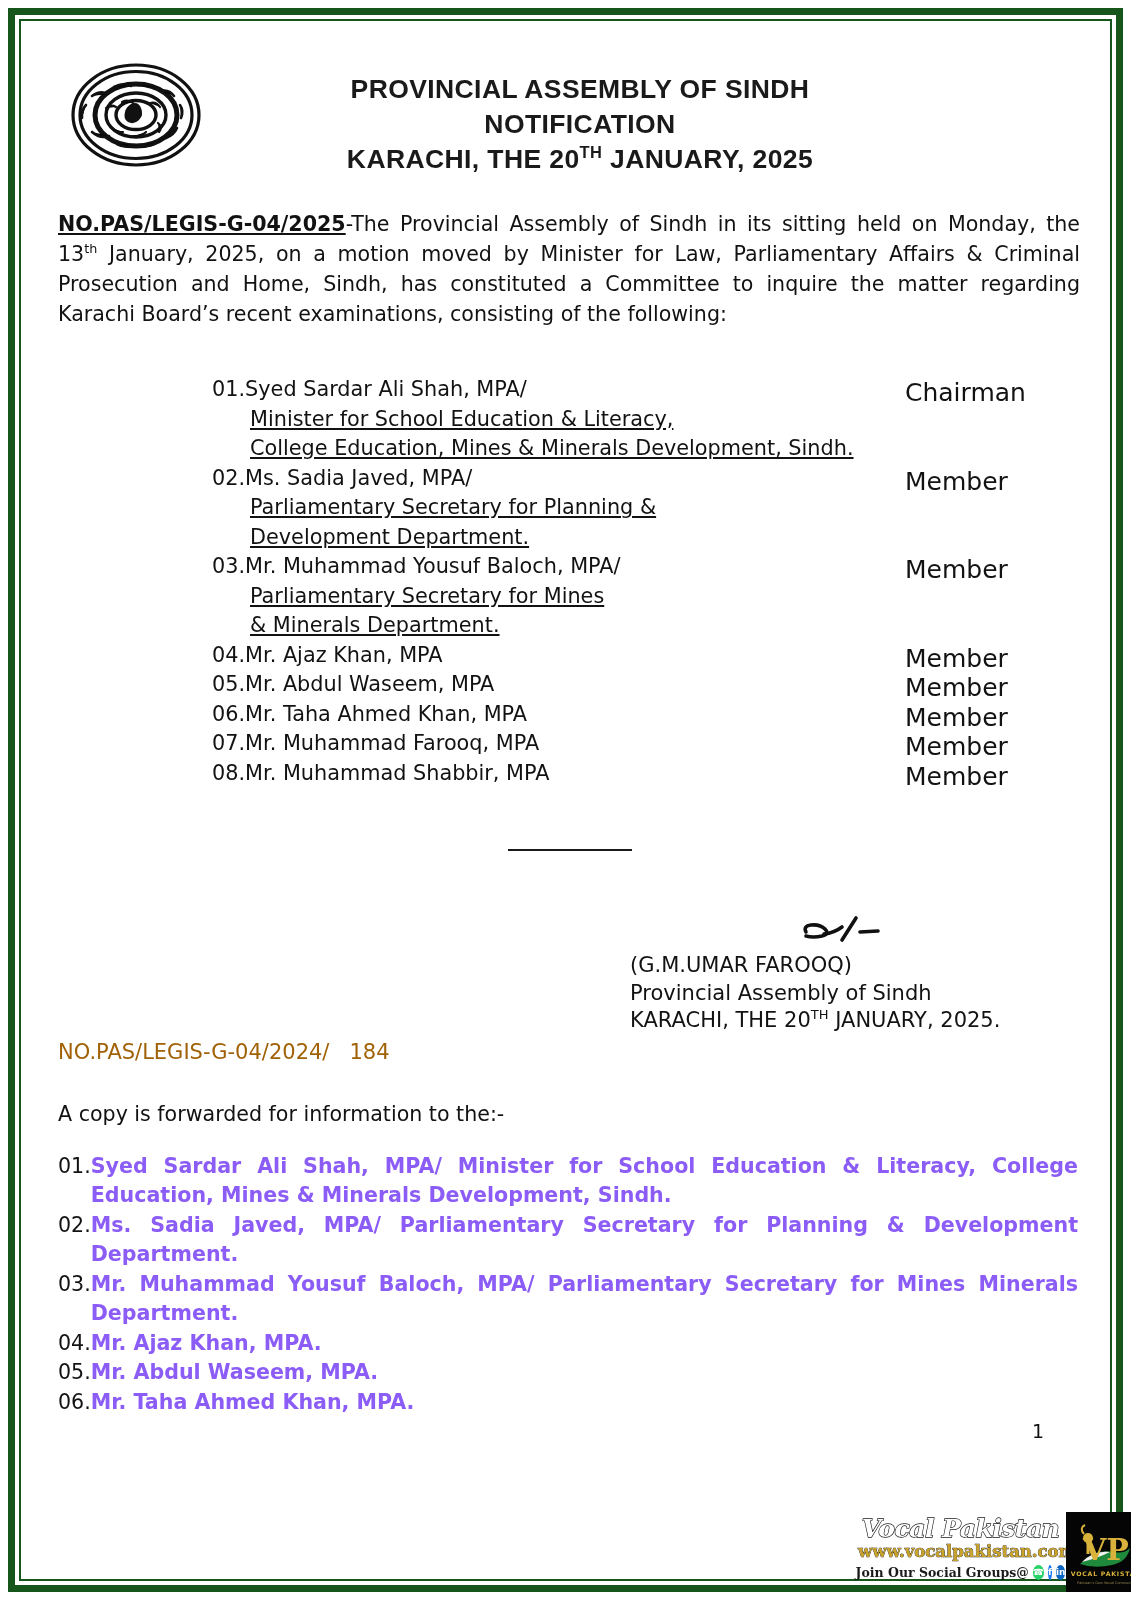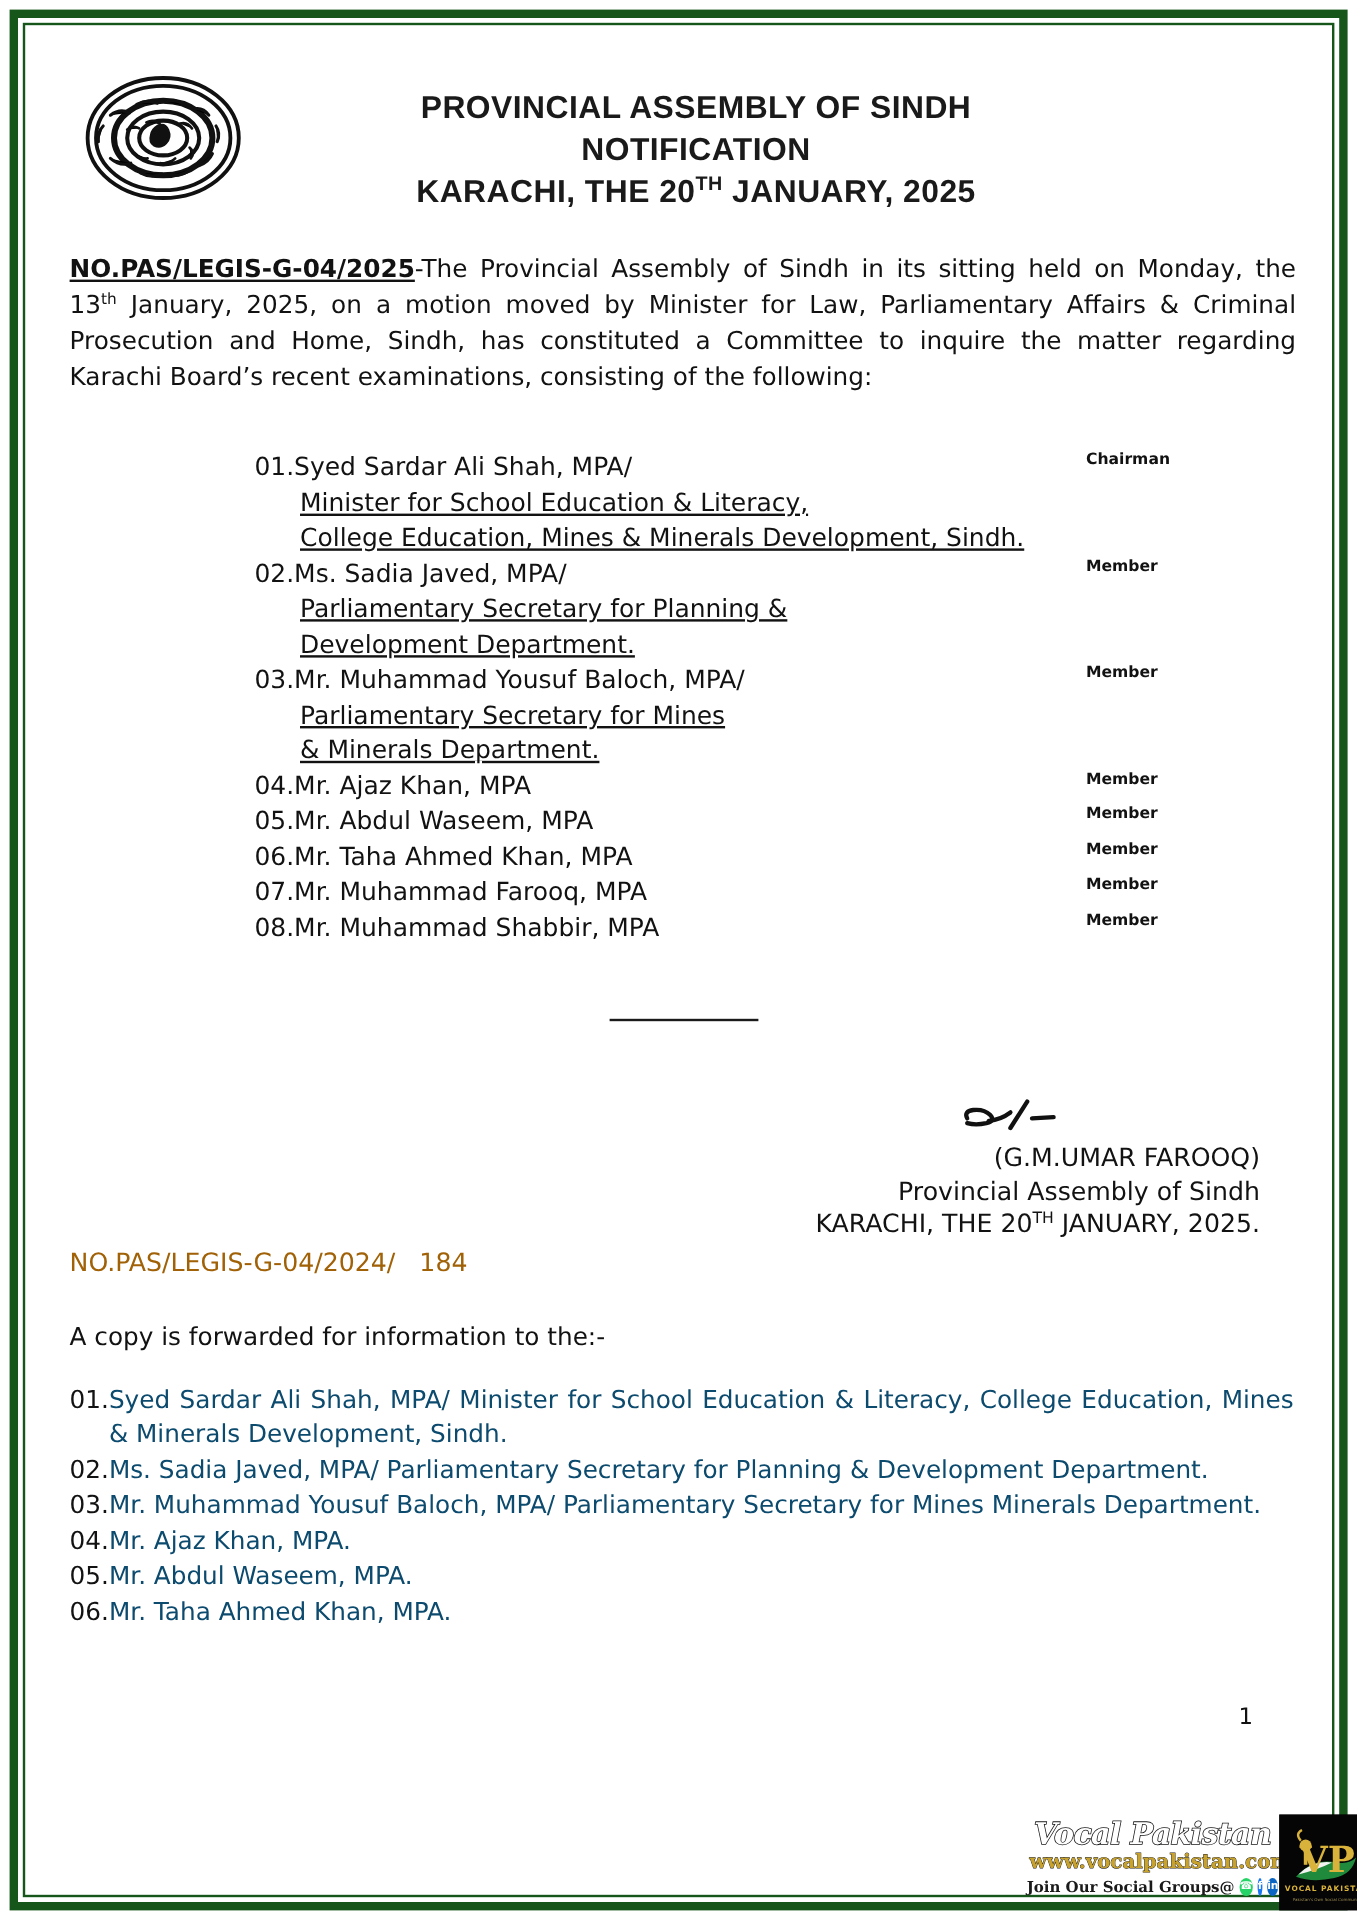--- a/index.html
+++ b/index.html
@@ -133,43 +133,43 @@
     font-size: 20.8px;
     font-weight: 500;
     line-height: 1.42;
     color: #121212;
     padding-left: 38px;
     text-decoration: underline;
   }
   .c-role {
     position: absolute;
     left: 693px;
-    font-size: 13px;
-    font-weight: 700;
+    font-size: 25px;
+    font-weight: 400;
     line-height: 1.42;
     color: #121212;
     white-space: nowrap;
   }
 
   .short-rule {
     position: absolute;
     left: 478px;
     top: 819px;
     width: 124px;
     height: 0;
     border-top: 2.5px solid #1a1a1a;
   }
 
   
   .sign-block {
     position: absolute;
     left: 600px;
     top: 880px;
     width: 420px;
-    text-align: right;
+    text-align: left;
   }
   .sign-mark {
     height: 42px;
     position: relative;
   }
   .sign-mark svg { display:block; margin: 0 auto; }
   .sign-line {
     font-family: "DejaVu Sans", sans-serif;
     font-size: 21px;
     line-height: 1.32;
@@ -213,23 +213,23 @@
   .f-num {
     font-size: 20.6px;
     font-weight: 500;
     line-height: 1.43;
     white-space: pre;
     color: #121212;
     flex: 0 0 auto;
   }
   .f-text {
     font-size: 20.6px;
-    font-weight: 400;
+    font-weight: 700;
     line-height: 1.43;
-    color: #0c4a6e;
+    color: #8b5cf6;
     text-align: justify;
     flex: 1;
   }
   .f-text.nojustify { text-align: left; }
 
   .page-num {
     position: absolute;
     left: 1002px;
     top: 1390px;
     font-size: 19px;

